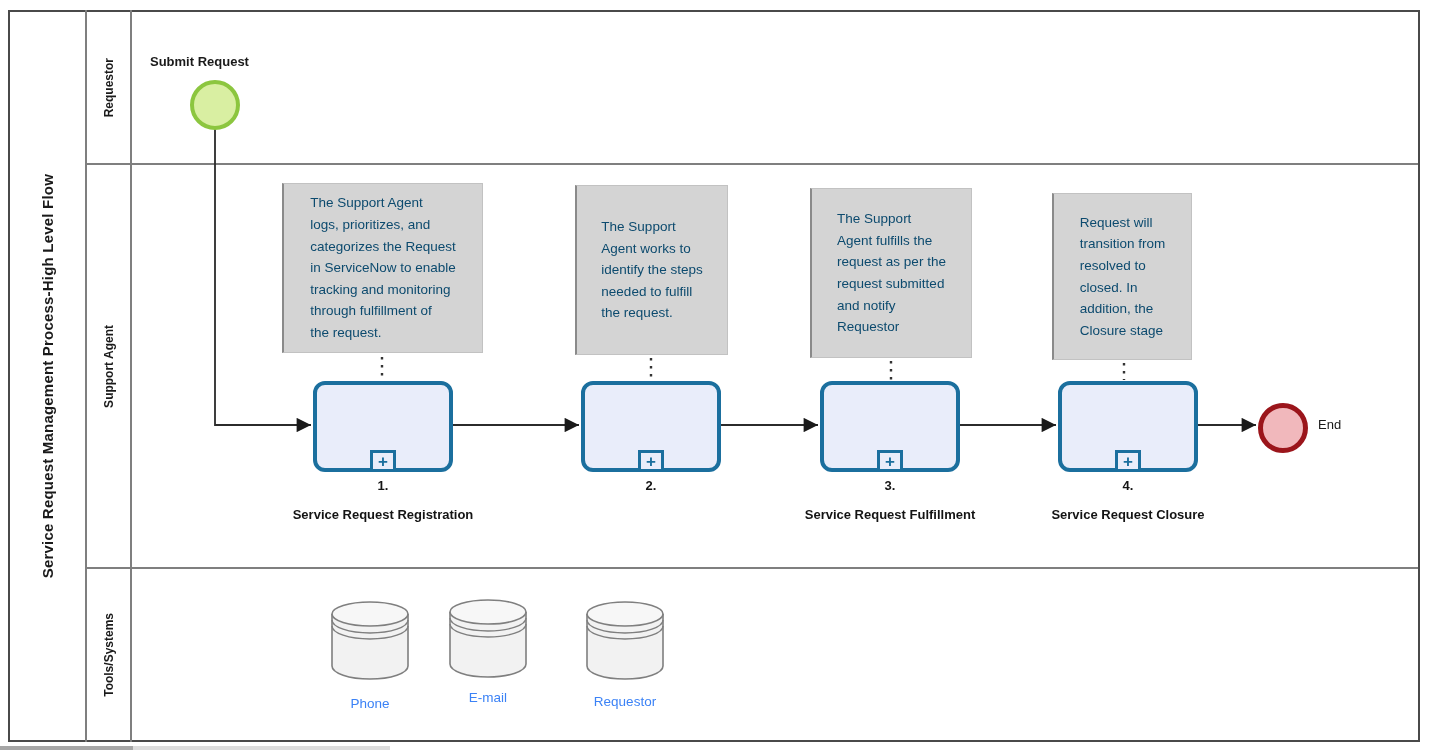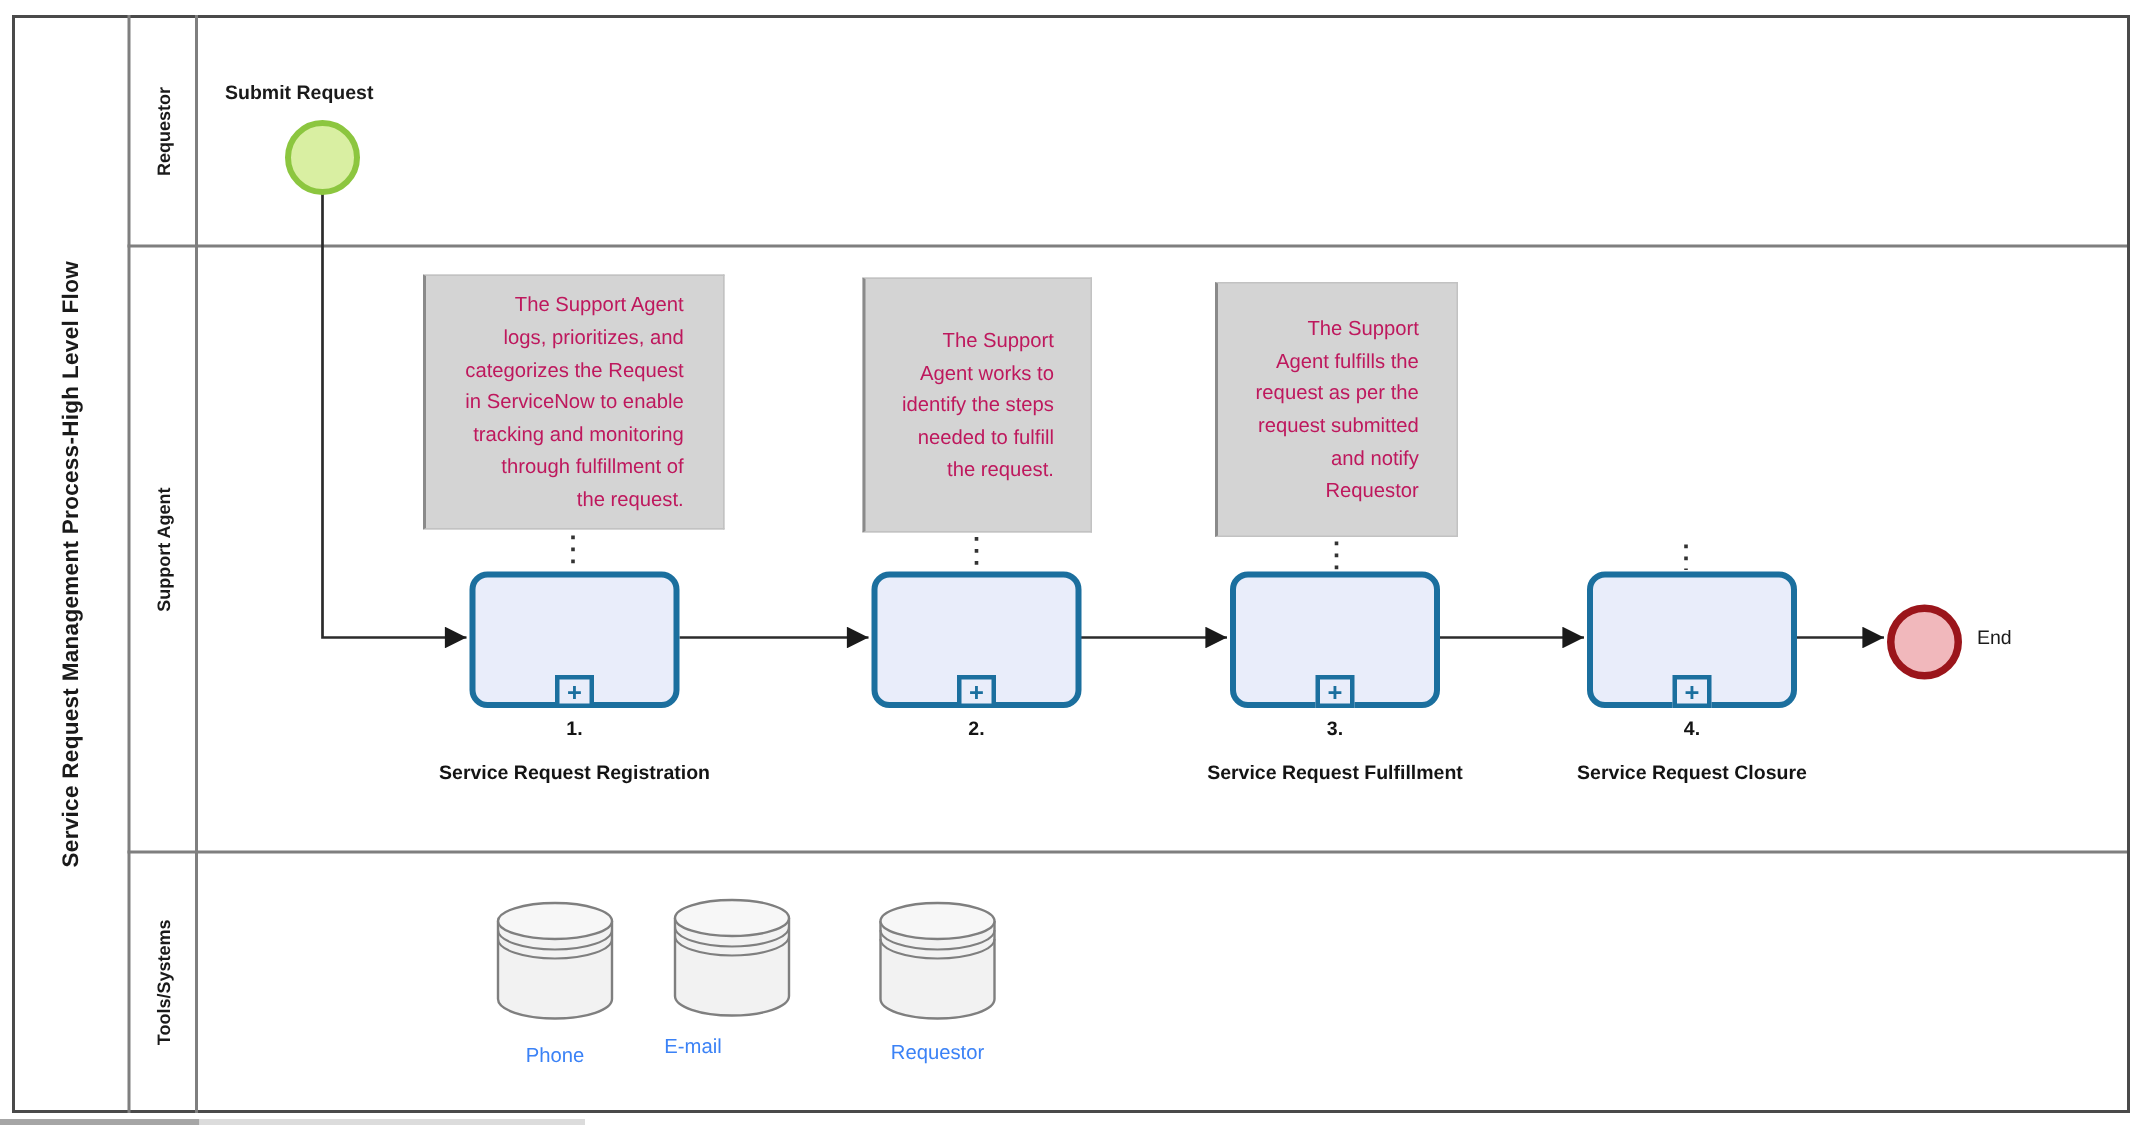--- a/index.html
+++ b/index.html
@@ -16,22 +16,22 @@
         border:4px solid #1b6f9e;border-radius:12px;background:#e9edfa;}
   .plus-marker{position:absolute;left:50%;bottom:-4px;transform:translateX(-50%);
         width:26px;height:22px;box-sizing:border-box;border:3px solid #1b6f9e;background:#e9edfa;
         display:flex;align-items:center;justify-content:center;
         font-weight:900;font-size:17px;line-height:1;color:#1b6f9e;}
   .task-label{position:absolute;width:240px;text-align:center;font-weight:bold;font-size:13px;
         line-height:1.3;color:#141414;}
   .task-label .name{width:210px;margin:12px auto;white-space:pre-line;}
   .annotation{position:absolute;background:#d4d4d4;box-sizing:border-box;
         border:1px solid #c2c2c2;border-left:2px solid #8a8a8a;
-        display:flex;align-items:center;justify-content:center;text-align:right;
-        font-size:13.5px;line-height:1.6;color:#be185d;padding:2px 4px;white-space:pre-line;}
+        display:flex;align-items:center;justify-content:center;text-align:left;
+        font-size:13.5px;line-height:1.6;color:#0c4a6e;padding:2px 4px;white-space:pre-line;}
   .event{position:absolute;border-radius:50%;box-sizing:content-box;}
   .start-event{width:42px;height:42px;background:#d9efa2;border:4px solid #8cc63f;}
   .end-event{width:40px;height:40px;background:#f1b8bc;border:5px solid #9b151b;}
   .event-label{position:absolute;font-size:13px;}
   .start-label{font-weight:bold;}
   .ds-label{position:absolute;width:120px;text-align:center;font-size:13.5px;color:#3b82f6;}
   svg.overlay{position:absolute;left:0;top:0;pointer-events:none;}
   .scroll-dark{position:absolute;left:0;top:746px;width:133px;height:4px;background:#a6a6a6;}
   .scroll-light{position:absolute;left:133px;top:746px;width:257px;height:4px;background:#dcdcdc;}
 </style>
@@ -97,20 +97,28 @@
 the request.</span>
   </div>
   <div class="annotation" style="left:810px;top:188px;width:162px;height:170px;">
     <span>The Support
 Agent fulfills the
 request as per the
 request submitted
 and notify
 Requestor</span>
   </div>
+  <div class="annotation" style="left:1052px;top:193px;width:140px;height:167px;">
+    <span>Request will
+transition from
+resolved to
+closed. In
+addition, the
+Closure stage</span>
+  </div>
 
   <div class="task" style="left:313px;top:381px;">
     <div class="plus-marker">+</div>
   </div>
   <div class="task" style="left:581px;top:381px;">
     <div class="plus-marker">+</div>
   </div>
   <div class="task" style="left:820px;top:381px;">
     <div class="plus-marker">+</div>
   </div>
@@ -150,19 +158,19 @@
     <path d="M2,26 a38,13 0 0 0 76,0" fill="none" stroke="#7f7f7f" stroke-width="1.4"></path>
   </svg>
   <svg class="abs" style="left:585px;top:600px;" width="80" height="82" viewBox="0 0 80 82">
     <path d="M2,14 V66 a38,13 0 0 0 76,0 V14" fill="#f2f2f2" stroke="#7f7f7f" stroke-width="1.6"></path>
     <ellipse cx="40" cy="14" rx="38" ry="12" fill="#f7f7f7" stroke="#7f7f7f" stroke-width="1.6"></ellipse>
     <path d="M2,20 a38,13 0 0 0 76,0" fill="none" stroke="#7f7f7f" stroke-width="1.4"></path>
     <path d="M2,26 a38,13 0 0 0 76,0" fill="none" stroke="#7f7f7f" stroke-width="1.4"></path>
   </svg>
 
   <div class="ds-label" style="left:310px;top:696px;">Phone</div>
-  <div class="ds-label" style="left:402px;top:690px;text-align:center;">E-mail</div>
+  <div class="ds-label" style="left:428px;top:690px;text-align:center;">E-mail</div>
   <div class="ds-label" style="left:565px;top:694px;">Requestor</div>
 
   <div class="scroll-dark"></div>
   <div class="scroll-light"></div>
 
 </div>
 
 </body></html>

